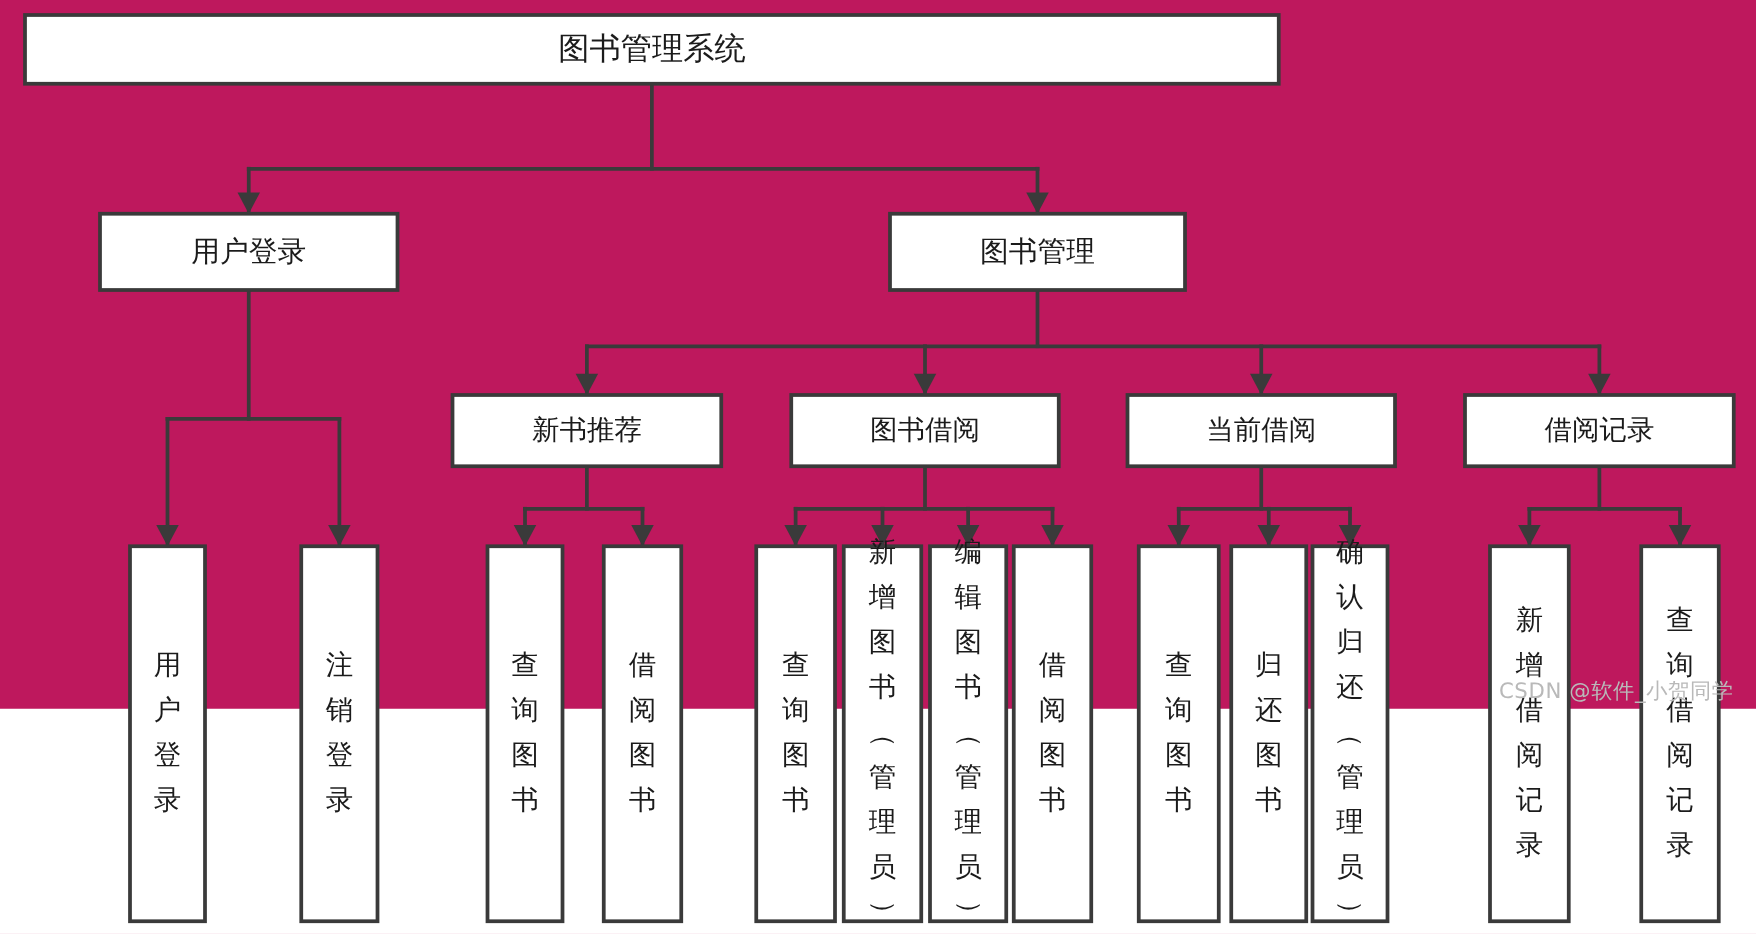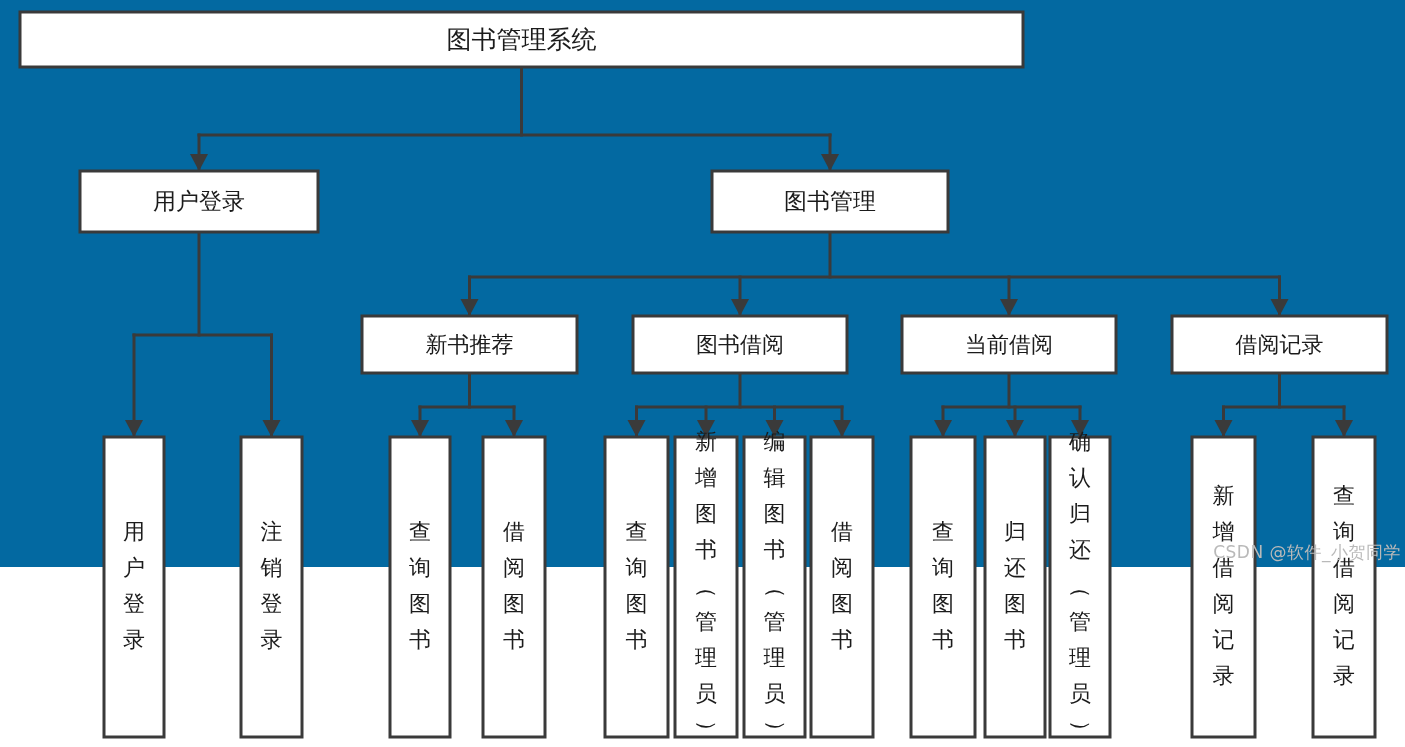--- a/index.html
+++ b/index.html
@@ -1,37 +1,37 @@
 <!DOCTYPE html>
 <html><head>
 <meta charset="utf-8">
 <style>
   html,body{margin:0;padding:0;background:#ffffff;}
   body{
     font-family:"DejaVu Sans","Liberation Sans",sans-serif;
     width:1405px;height:747px;overflow:hidden;
   }
-  #stage{position:relative;width:1405px;height:567px;background:#0369a1;}
+  #stage{position:relative;width:1405px;height:567px;background:#be185d;}
   svg#diagram{position:absolute;left:0;top:0;width:1405px;height:747px;display:block;}
   .box-rect{fill:#ffffff;stroke:#3a3a3a;stroke-width:3;}
   .conn{stroke:#3a3a3a;stroke-width:3;fill:none;stroke-linecap:square;}
   .arrow-head{fill:#3a3a3a;stroke:none;}
   .node-label{
     font-family:"DejaVu Sans","Liberation Sans",sans-serif;
     fill:#1b1b1b;
     text-anchor:middle;
     dominant-baseline:middle;
   }
   .label-root{font-size:25px;}
   .label-l1{font-size:23px;}
   .label-l2{font-size:22px;}
   .label-leaf{font-size:22px;}
   .watermark{
     position:absolute;
-    right:4px;bottom:3px;
+    right:18px;bottom:3px;
     font-size:17px;
     color:#b9b9b9;
     white-space:nowrap;
     font-family:"DejaVu Sans","Liberation Sans",sans-serif;
     letter-spacing:0.5px;
   }
 </style>
 </head>
 <body>
 

